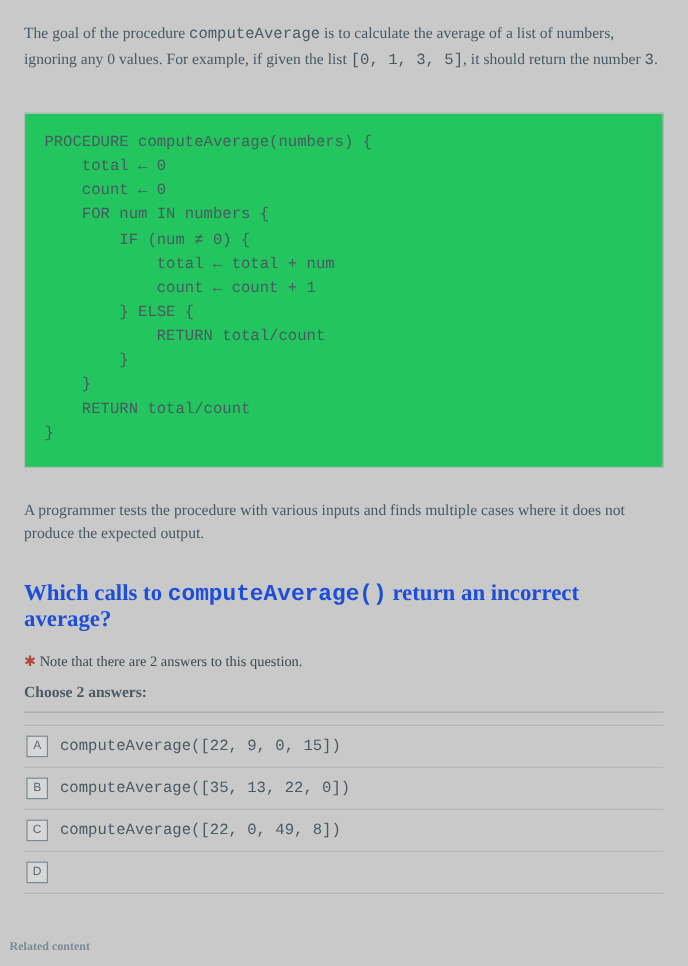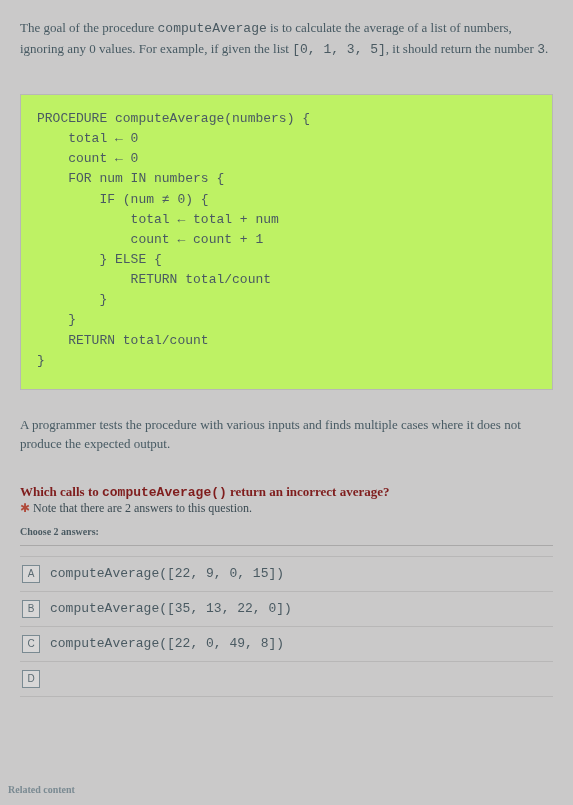--- a/index.html
+++ b/index.html
@@ -19,55 +19,55 @@
     color: #475a63;
     margin-bottom: 35px;
   }
   .intro .proc-name,
   .intro .list-lit,
   .intro .num-lit {
     font-family: 'Courier New', monospace;
     color: #4a5a62;
   }
   .codebox {
-    background: #bef264;
+    background: #22c55e;
     border: 1px solid #b8b7b7;
     padding: 14px 16px 18px 16px;
     font-family: 'Courier New', monospace;
     font-size: 13px;
     line-height: 1.55;
     color: #4a5a62;
     white-space: pre;
     margin-bottom: 26px;
   }
   .after {
     font-size: 13px;
     line-height: 1.45;
     color: #475a63;
     margin-bottom: 30px;
   }
   .question {
-    font-size: 13px;
+    font-size: 19px;
     font-weight: bold;
-    color: #7f1d1d;
-    margin-bottom: 1px;
+    color: #1d4ed8;
+    margin-bottom: 16px;
   }
   .question .proc-name {
     font-family: 'Courier New', monospace;
     font-weight: bold;
   }
   .note {
     font-size: 12px;
     font-weight: normal;
     color: #3a4a52;
     margin-bottom: 10px;
   }
   .note .star { color: #b04a3a; margin-right: 3px; }
   .choose {
-    font-size: 10px;
+    font-size: 13px;
     font-weight: bold;
     color: #4a5a62;
     margin-bottom: 8px;
   }
   .hr {
     border: none;
     border-top: 1px solid #a9a8a8;
     margin-bottom: 10px;
   }
   .answers { margin-top: 6px; }

